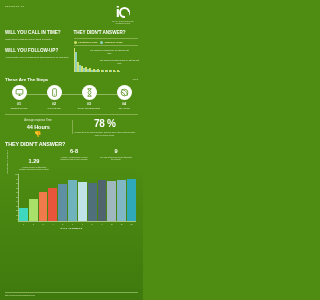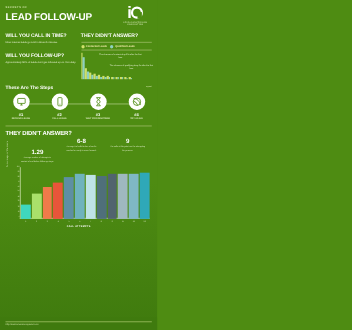--- a/index.html
+++ b/index.html
@@ -226,21 +226,20 @@
   .footer-rule { height: .5px; background: #86ad4e; margin-bottom: 2px; }
   .footer-url { font-size: 2px; color: #cfe3a6; }
 </style>
 </head>
 <body>
 
 <div class="page">
 
   <div class="header">
     <div class="kicker">Secrets of</div>
-    <div class="title">Lead Follow-Up</div>
     <div class="logo">
       <div class="logo-mark"><span>i</span><span class="c-ring"></span></div>
       <div class="logo-sub">Lead Conversion Consulting</div>
     </div>
   </div>
 
   <div class="cols">
     <div class="col">
       <div class="col-head">Will you call in time?</div>
       <div class="col-body">Most internet leads go cold in about 5 minutes.</div>
@@ -366,20 +365,32 @@
           </svg>
         </div>
         <div class="step-num">#4</div>
         <div class="step-label">Try Again</div>
       </div>
     </div>
   </div>
 
   <div class="divider"></div>
 
+  <div class="stats">
+    <div class="stat-sep"></div>
+    <div class="stat">
+      <div class="stat-label">Average response Time:</div>
+      <div class="stat-value">44 Hours</div>
+      <div class="thumb">👎</div>
+    </div>
+    <div class="stat">
+      <div class="stat-big">78 %</div>
+      <div class="stat-desc">of sales go to the first responder. Don't let some other lead generator beat you to the punch.</div>
+    </div>
+  </div>
 
   <div class="bottom">
     <div class="bottom-title">They didn't answer?</div>
 
     <div class="callouts">
       <div class="callout co-1">
         <div class="callout-value">1.29</div>
         <div class="callout-desc">Average number of attempts to contact a lead before follow-up stops.</div>
       </div>
       <div class="callout co-2">

